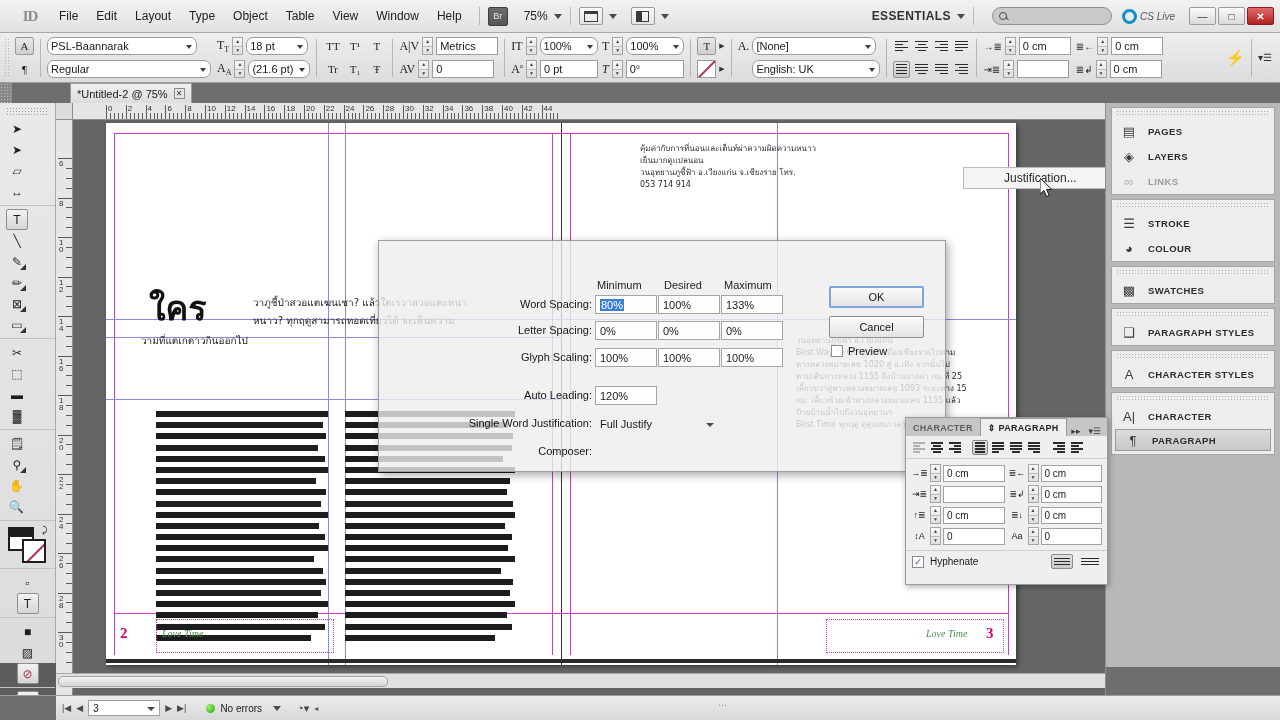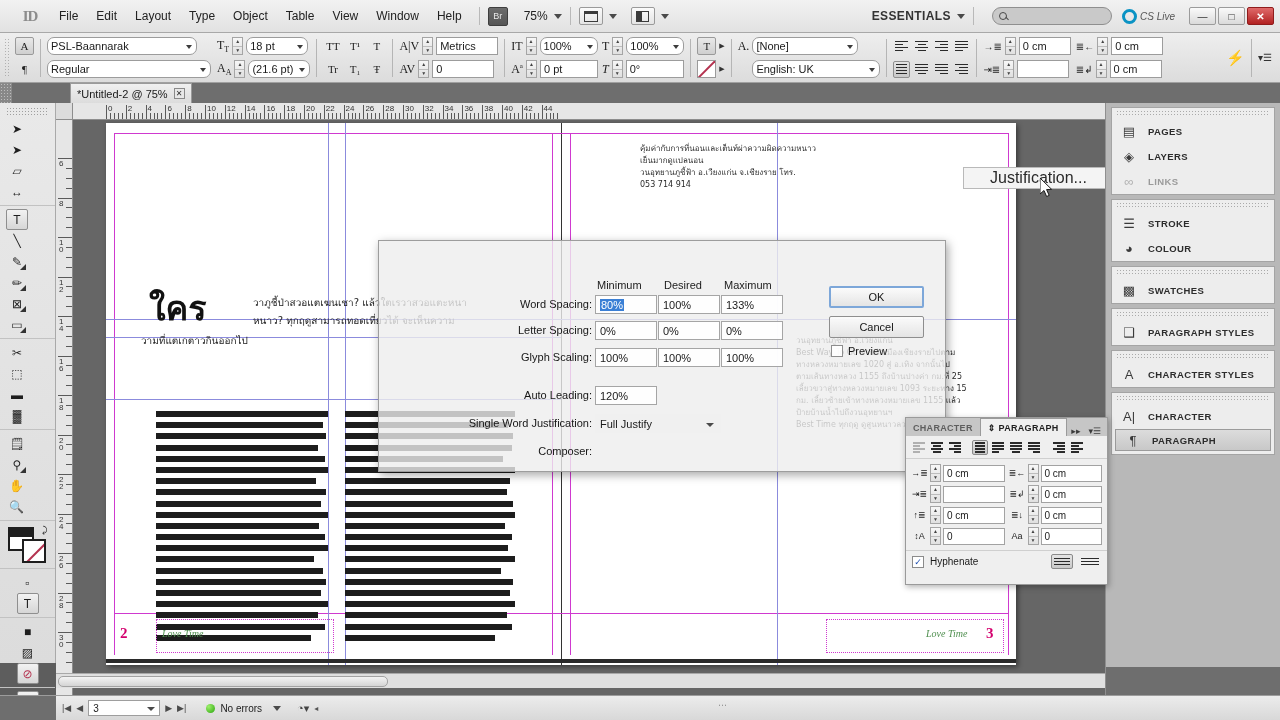--- a/index.html
+++ b/index.html
@@ -192,21 +192,21 @@
     display:flex;align-items:center;justify-content:center;font-size:11px;color:#141414;
   }
   .dbtn.primary{border:2px solid #7da7d9;}
   .dcheck{position:absolute;display:flex;align-items:center;gap:5px;font-size:11px;color:#161616;}
   .cbox{width:12px;height:12px;border:1px solid #8e8e8e;background:rgba(255,255,255,.9);}
 
   
   .menupop{
     position:absolute;left:963px;top:167px;width:176px;height:22px;
     background:#f4f4f4;border:1px solid #b9b9b9;
-    display:flex;align-items:center;padding-left:26px;font-size:16px;color:#2a2a2a;
+    display:flex;align-items:center;padding-left:40px;font-size:12px;color:#2a2a2a;
   }
   .cursor{position:absolute;left:1040px;top:178px;width:14px;height:20px;z-index:40;}
 
   
   .dock{
     position:absolute;left:1105px;top:103px;width:175px;height:592px;
     background:#b8b8b8;border-left:1px solid #8f8f8f;
   }
   .dock-inner{ margin:4px 5px 0 5px; }
   .dock-grp{ background:#ededed;border:1px solid #a4a4a4; margin-bottom:4px; }
@@ -441,21 +441,21 @@
         </div>
         <span style="font-size:7px;color:#333">▶</span>
       </div>
     </div>
 
     <div class="cp-sep"></div>
 
     <div class="cp-col">
       <div class="cp-row">
         <span class="ic-txt">A.</span>
-        <div class="field dd" style="width:106px">[None]</div>
+        <div class="field dd" style="width:124px">[None]</div>
       </div>
       <div class="cp-row">
         <span class="ic-txt" style="visibility:hidden">A.</span>
         <div class="field dd" style="width:128px">English: UK</div>
       </div>
     </div>
 
     <div class="cp-sep"></div>
 
     <div class="cp-col">

